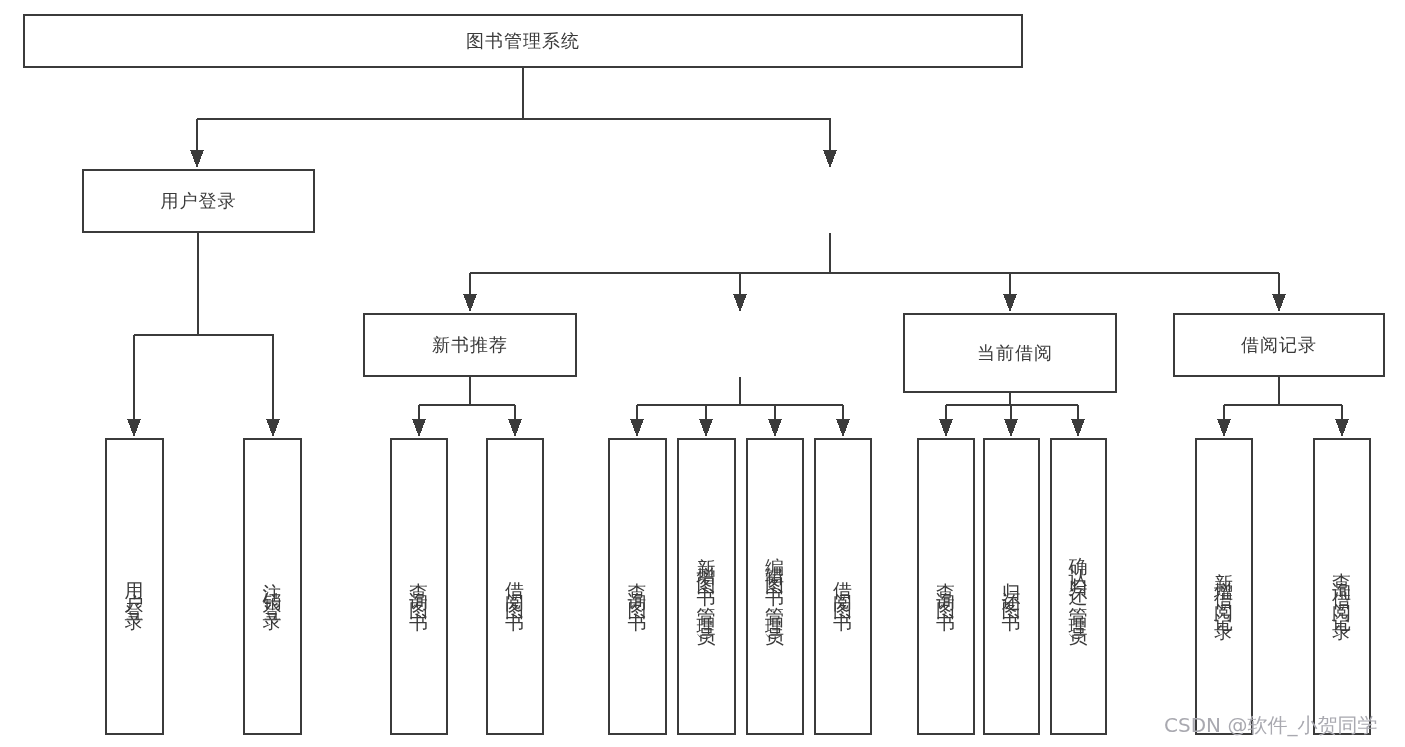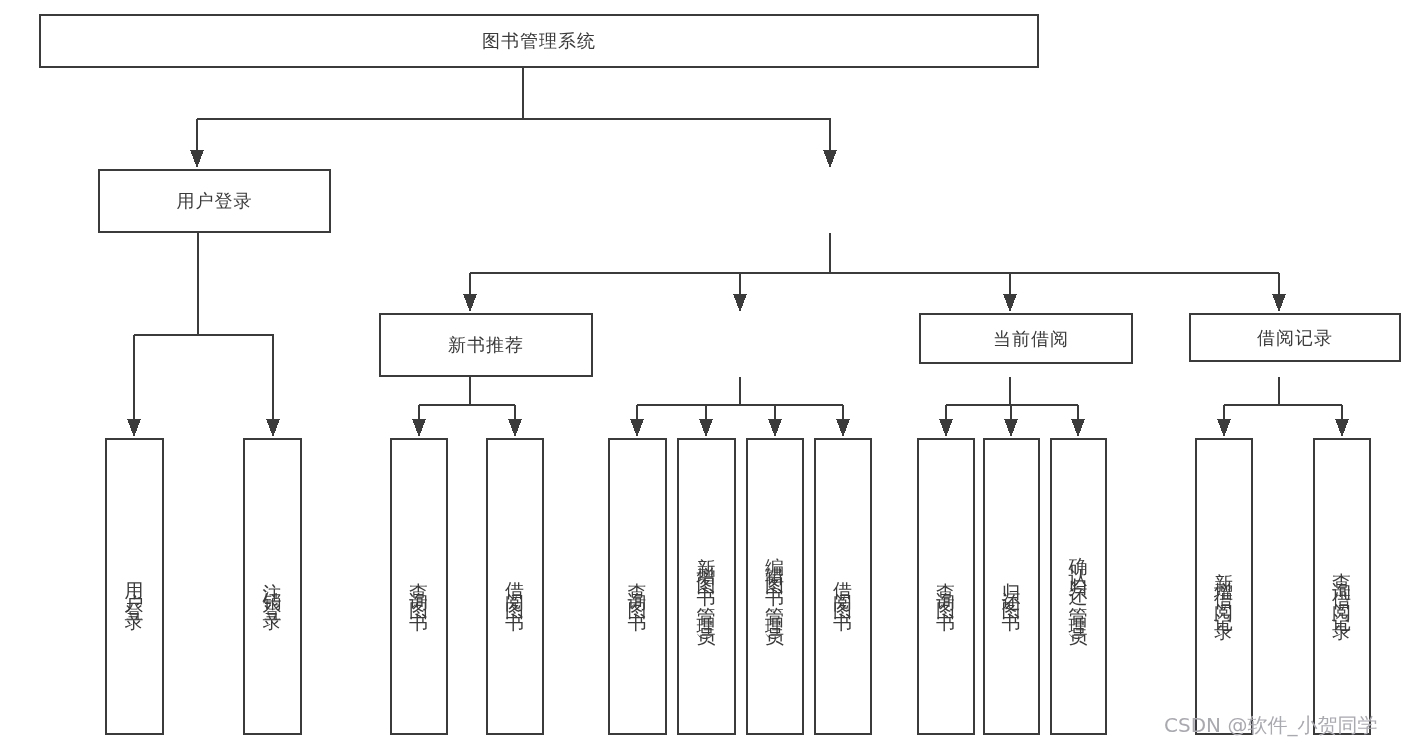--- a/index.html
+++ b/index.html
@@ -15,21 +15,21 @@
     position:absolute;
     box-sizing:border-box;
     background:#fff;
     border:2.5px solid #3b3b3b;
     color:#3a3a3a;
     display:flex;
     align-items:center;
     justify-content:center;
     text-align:center;
   }
-  .box.h{font-size:18px;letter-spacing:1px;margin-left:16px;}
+  .box.h{font-size:18px;letter-spacing:1px;}
   .box.v{font-size:19px;}
   .box.v .vtext{
     writing-mode:vertical-rl;
     text-orientation:mixed;
     letter-spacing:10px;
     line-height:1;
     white-space:nowrap;
   }
   #watermark{
     position:absolute;
@@ -118,24 +118,24 @@
     <span>图书管理系统</span>
   </div>
 
   <div class="box h" style="left:82px;top:169px;width:233px;height:64px;">
     <span>用户登录</span>
   </div>
 
   <div class="box h" style="left:363px;top:313px;width:214px;height:64px;">
     <span>新书推荐</span>
   </div>
-  <div class="box h" style="left:903px;top:313px;width:214px;height:51px;padding-left:10px;">
+  <div class="box h" style="left:903px;top:313px;width:214px;height:80px;padding-left:10px;">
     <span>当前借阅</span>
   </div>
-  <div class="box h" style="left:1173px;top:313px;width:212px;height:49px;">
+  <div class="box h" style="left:1173px;top:313px;width:212px;height:64px;">
     <span>借阅记录</span>
   </div>
 
   <div class="box v" style="left:105px;top:438px;width:59px;height:297px;">
     <span class="vtext">用户登录</span>
   </div>
   <div class="box v" style="left:243px;top:438px;width:59px;height:297px;">
     <span class="vtext">注销登录</span>
   </div>
 

